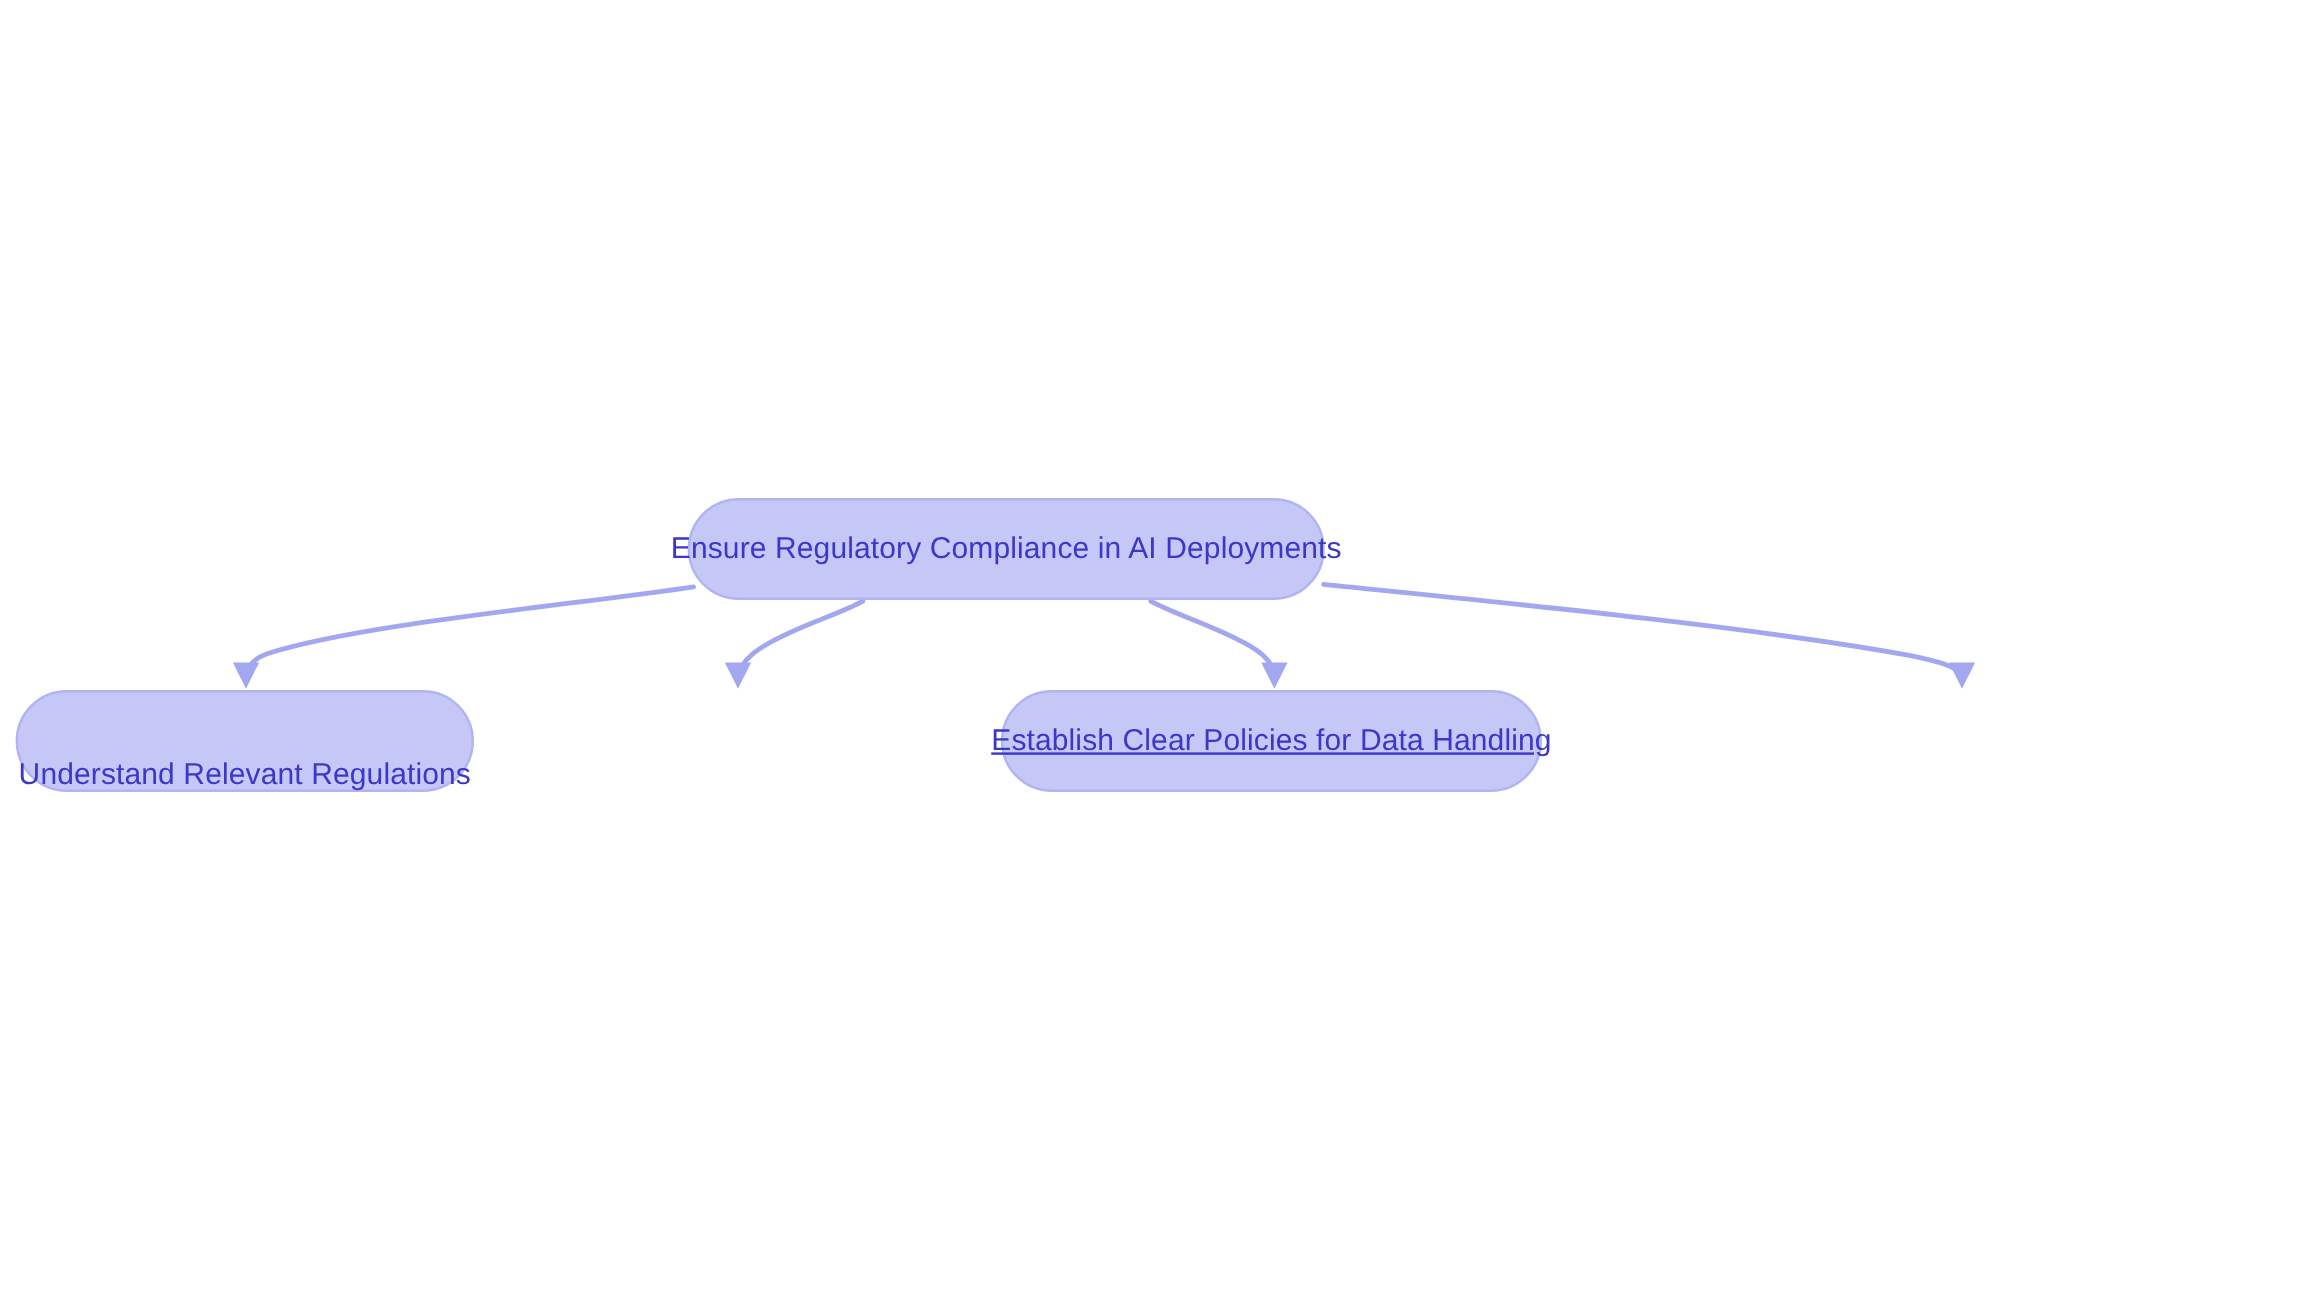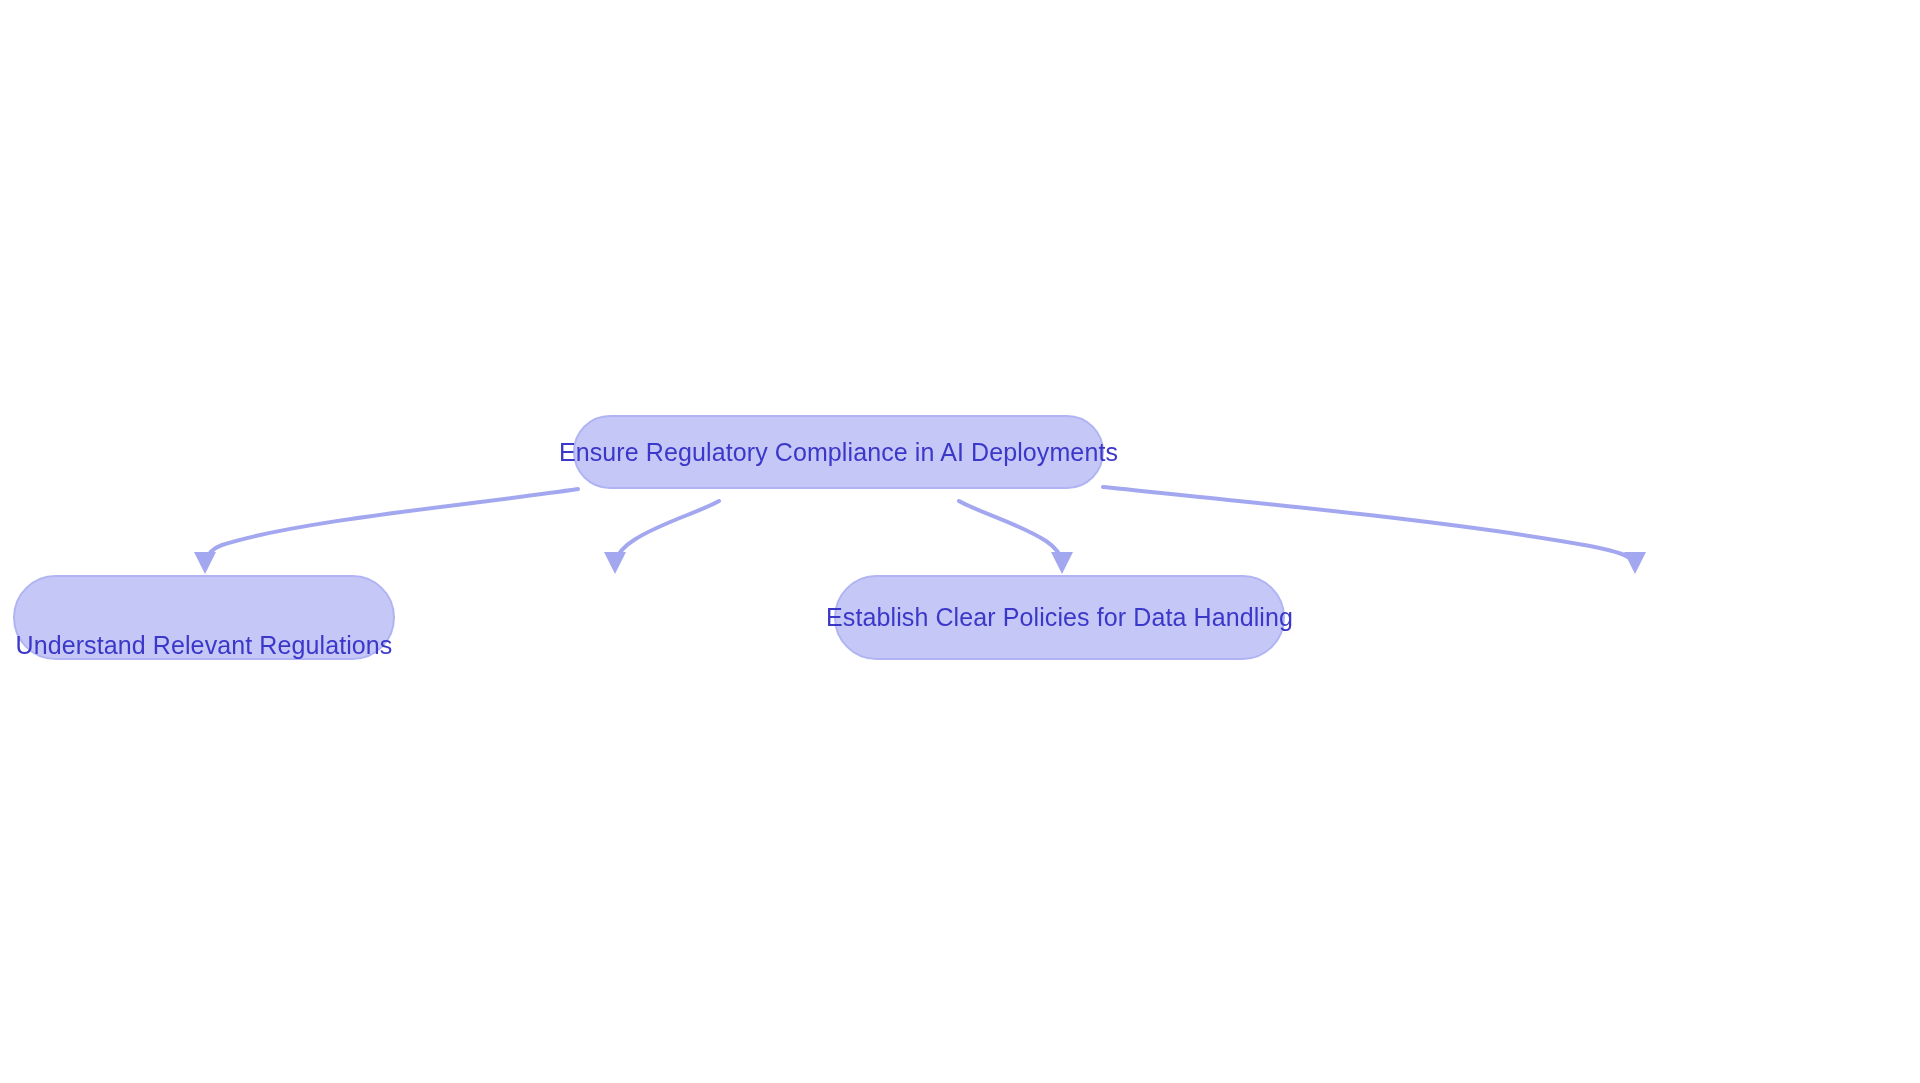--- a/index.html
+++ b/index.html
@@ -39,21 +39,21 @@
     white-space: nowrap;
   }
   .node-label {
     color: #3b37c9;
     line-height: 1;
   }
   #node-root {
     left: 573px;
     top: 415px;
     width: 531px;
-    height: 74px;
+    height: 85px;
     font-size: 25px;
   }
   #node-leaf-0 {
     left: 13px;
     top: 575px;
     width: 382px;
     height: 85px;
     font-size: 25px;
     align-items: flex-end;
   }
@@ -63,20 +63,21 @@
     width: 291px;
     height: 85px;
     font-size: 25px;
   }
   #node-leaf-2 {
     left: 834px;
     top: 575px;
     width: 451px;
     height: 85px;
     font-size: 25px;
+    text-decoration: underline;
   }
   #node-leaf-3 {
     left: 1360px;
     top: 575px;
     width: 549px;
     height: 85px;
     font-size: 25px;
   }
 </style>
 </head>

